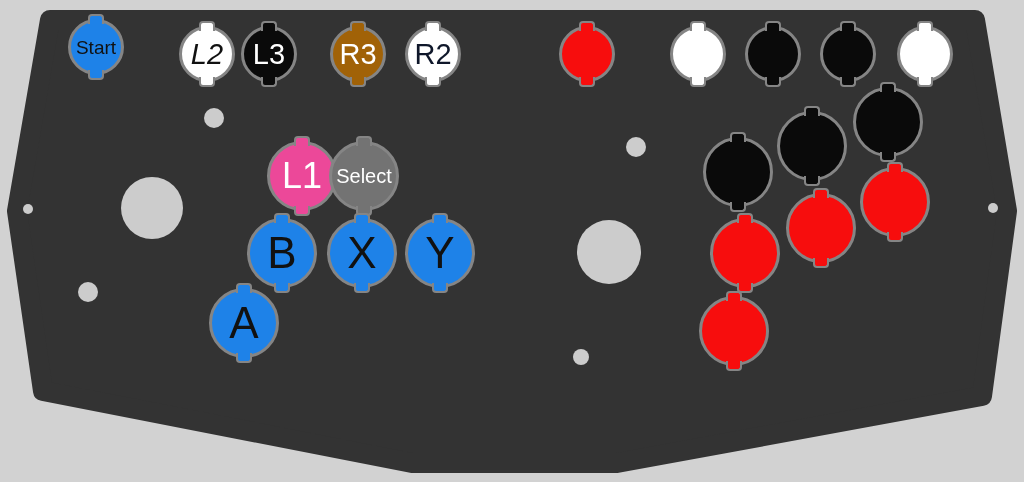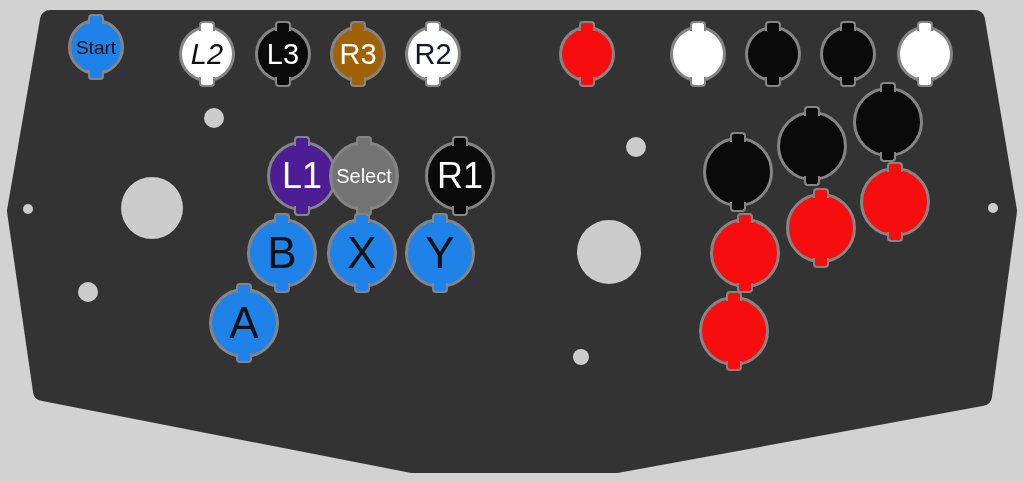--- a/index.html
+++ b/index.html
@@ -68,26 +68,25 @@
 <div class="hole" style="left: 204px; top: 108px; height: 20px; width: 20px; background: rgb(204, 204, 204);"></div>
     <div class="hole" style="left: 121px; top: 177px; height: 62px; width: 62px; background: rgb(204, 204, 204);"></div>
     <div class="hole" style="left: 23px; top: 204px; height: 10px; width: 10px; background: rgb(204, 204, 204);"></div>
     <div class="hole" style="left: 78px; top: 282px; height: 20px; width: 20px; background: rgb(204, 204, 204);"></div>
     <div class="hole" style="left: 626px; top: 137px; height: 20px; width: 20px; background: rgb(204, 204, 204);"></div>
     <div class="hole" style="left: 577px; top: 220px; height: 64px; width: 64px; background: rgb(204, 204, 204);"></div>
     <div class="hole" style="left: 573px; top: 349px; height: 16px; width: 16px; background: rgb(204, 204, 204);"></div>
     <div class="hole" style="left: 988px; top: 203px; height: 10px; width: 10px; background: rgb(204, 204, 204);"></div>
     <div class="btn" style="left: 68px; top: 19px; height: 56px; width: 56px; background: rgb(30, 130, 232); color: rgb(17, 17, 17); font-size: 19px;">Start</div>
     <div class="btn" style="left: 179px; top: 26px; height: 56px; width: 56px; background: rgb(255, 255, 255); color: rgb(17, 17, 17); font-size: 29px; font-style: italic;">L2</div>
-    <div class="btn" style="left: 255px; top: 26px; height: 56px; width: 56px; background: rgb(10, 10, 10); color: rgb(255, 255, 255); font-size: 29px;">L3</div>
+    <div class="btn" style="left: 241px; top: 26px; height: 56px; width: 56px; background: rgb(10, 10, 10); color: rgb(255, 255, 255); font-size: 29px;">L3</div>
     <div class="btn" style="left: 330px; top: 26px; height: 56px; width: 56px; background: #a16207; color: rgb(255, 255, 255); font-size: 29px;">R3</div>
     <div class="btn" style="left: 405px; top: 26px; height: 56px; width: 56px; background: rgb(255, 255, 255); color: #0f172a; font-size: 29px;">R2</div>
-    <div class="btn" style="left: 267px; top: 141px; height: 70px; width: 70px; background: #4c1d95; color: rgb(255, 255, 255); font-size: 36px;">L1</div>
+    <div class="btn" style="left: 267px; top: 141px; height: 70px; width: 70px; background: #ec4899; color: rgb(255, 255, 255); font-size: 36px;">L1</div>
     <div class="btn" style="left: 329px; top: 141px; height: 70px; width: 70px; background: #737373; color: rgb(255, 255, 255); font-size: 20px; text-align: right;">Select</div>
-    <div class="btn" style="left: 425px; top: 141px; height: 70px; width: 70px; background: rgb(10, 10, 10); color: rgb(255, 255, 255); font-size: 36px;">R1</div>
     <div class="btn" style="left: 247px; top: 218px; height: 70px; width: 70px; background: rgb(30, 130, 232); color: rgb(17, 17, 17); font-size: 44px;">B</div>
     <div class="btn" style="left: 327px; top: 218px; height: 70px; width: 70px; background: rgb(30, 130, 232); color: rgb(17, 17, 17); font-size: 44px;">X</div>
     <div class="btn" style="left: 405px; top: 218px; height: 70px; width: 70px; background: rgb(30, 130, 232); color: rgb(17, 17, 17); font-size: 44px;">Y</div>
     <div class="btn" style="left: 209px; top: 288px; height: 70px; width: 70px; background: rgb(30, 130, 232); color: rgb(17, 17, 17); font-size: 44px;">A</div>
     <div class="btn" style="left: 559px; top: 26px; height: 56px; width: 56px; background: rgb(247, 13, 13);"></div>
     <div class="btn" style="left: 670px; top: 26px; height: 56px; width: 56px; background: rgb(255, 255, 255);"></div>
     <div class="btn" style="left: 745px; top: 26px; height: 56px; width: 56px; background: rgb(10, 10, 10);"></div>
     <div class="btn" style="left: 820px; top: 26px; height: 56px; width: 56px; background: rgb(10, 10, 10);"></div>
     <div class="btn" style="left: 897px; top: 26px; height: 56px; width: 56px; background: rgb(255, 255, 255);"></div>
     <div class="btn" style="left: 703px; top: 137px; height: 70px; width: 70px; background: rgb(10, 10, 10);"></div>

